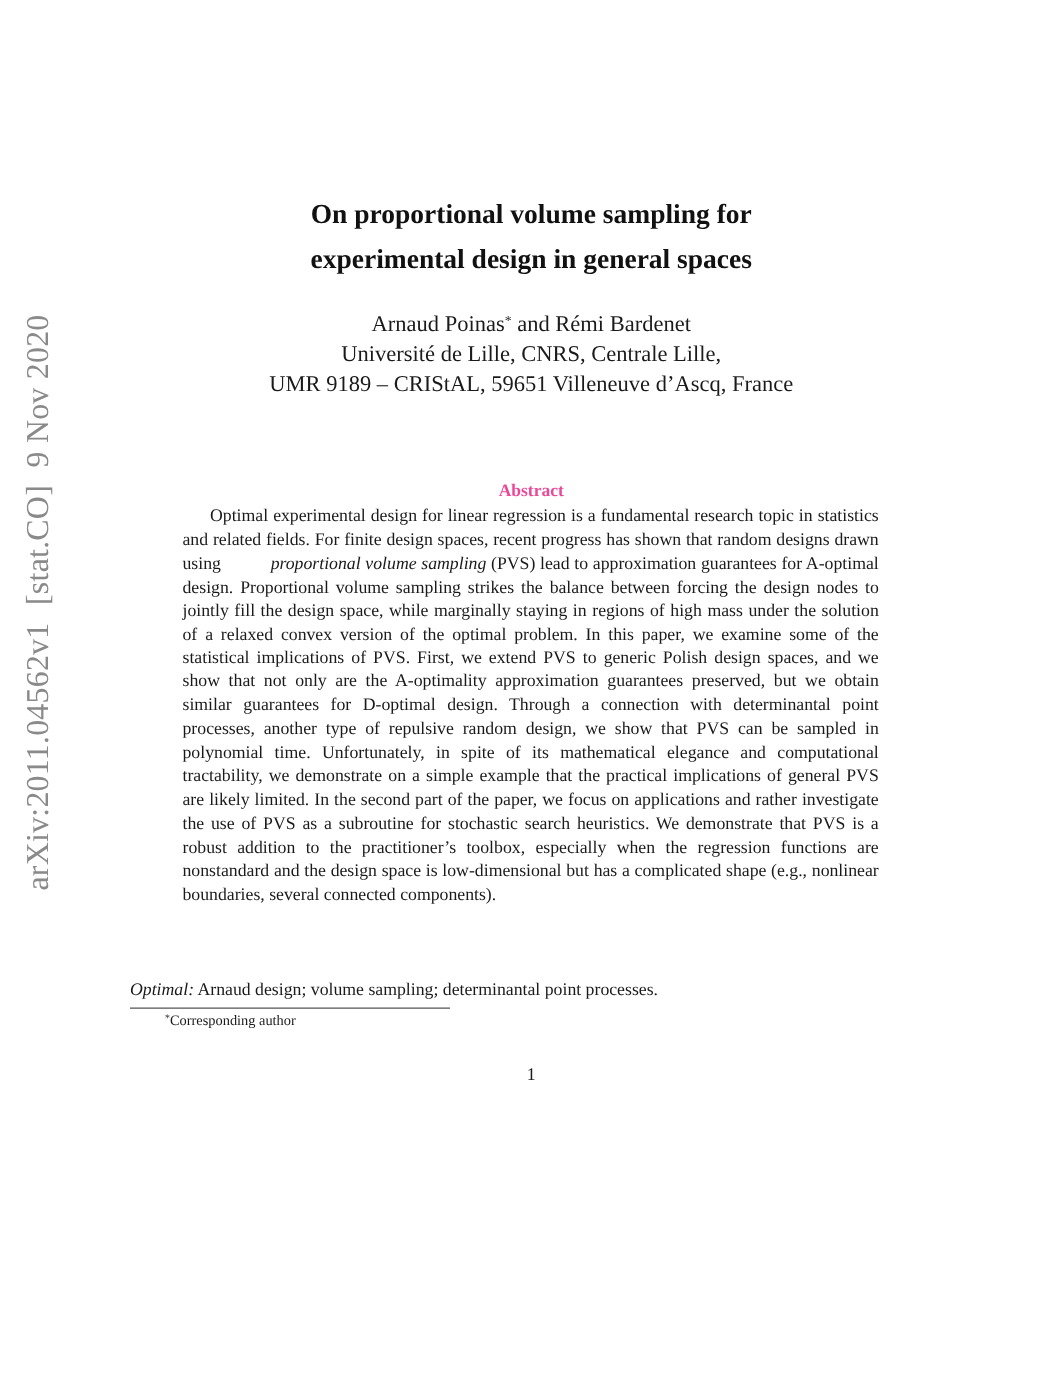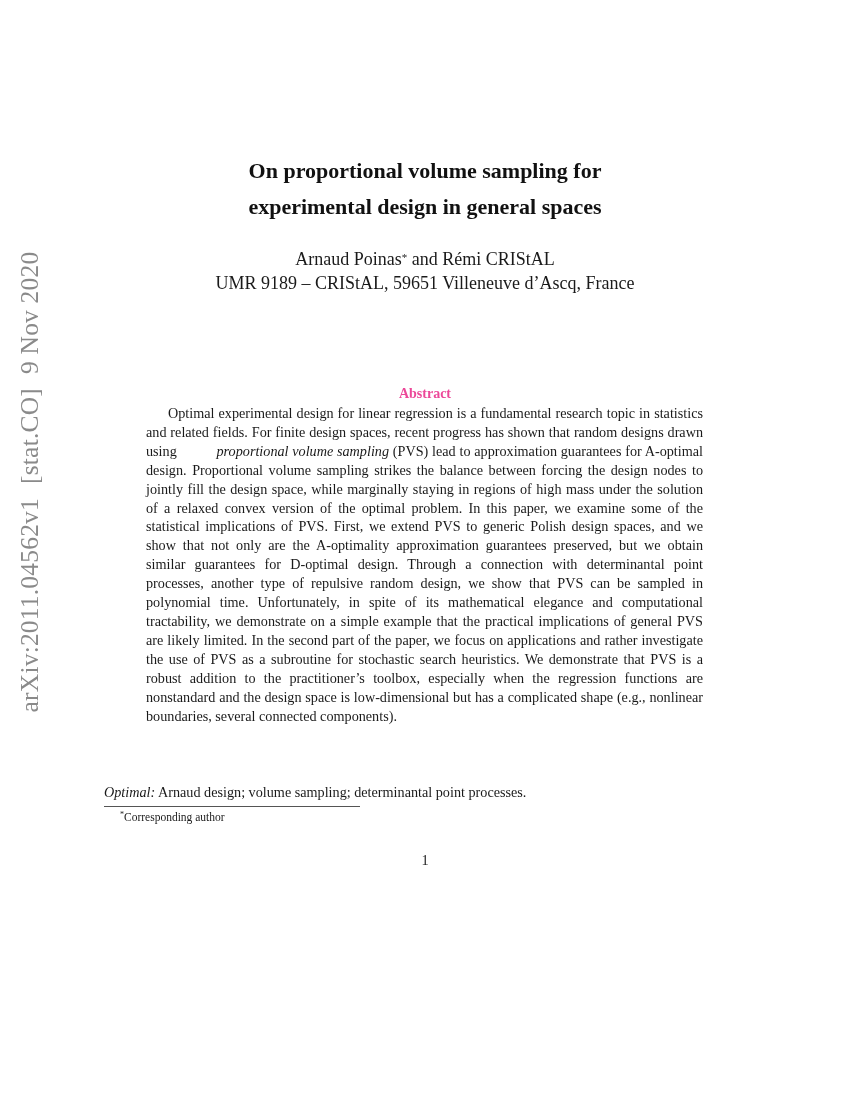--- a/index.html
+++ b/index.html
@@ -94,21 +94,21 @@
     .footnote-rule {
       position: absolute;
       left: 104px;
       top: 806px;
       width: 256px;
       height: 0;
       border-top: 1px solid #555;
     }
     .footnote {
       position: absolute;
-      left: 120px;
+      left: 132px;
       top: 811px;
       font-family: "Liberation Serif", "DejaVu Serif", serif;
       font-size: 11.5px;
       color: #1a1a1a;
     }
     .footnote sup { font-size: 8px; vertical-align: top; position: relative; top: -1px; }
 
     .page-number {
       position: absolute;
       left: 400px;
@@ -127,22 +127,23 @@
   <span>arXiv:2011.04562v1</span><span>[stat.CO]</span><span>9 Nov 2020</span>
 </div>
 
 <div class="title">
   <div>On proportional volume sampling for</div>
   <div>experimental design in general spaces</div>
 </div>
 
 <div class="authors-block">
   <div>
-    <span>Arnaud Poinas</span><sup>*</sup><span> and </span><span>Rémi CRIStAL</span>
+    <span>Arnaud Poinas</span><sup>*</sup><span> and </span><span>Rémi Bardenet</span>
   </div>
+  <div>Université de Lille, CNRS, Centrale Lille,</div>
   <div>UMR 9189 – CRIStAL, 59651 Villeneuve d’Ascq, France</div>
 </div>
 
 <div class="abstract-heading">Abstract</div>
 
 <div class="abstract-body"><span>Optimal experimental design for linear regression is a fundamental research topic in statistics and related fields. For finite design spaces, recent progress has shown that random designs drawn using </span><em>proportional volume sampling</em><span> (PVS) lead to ap­proximation guarantees for A-optimal design. Proportional volume sampling strikes the balance between forcing the design nodes to jointly fill the design space, while marginally staying in regions of high mass under the solution of a relaxed convex version of the optimal problem. In this paper, we examine some of the statistical implications of PVS. First, we extend PVS to generic Polish design spaces, and we show that not only are the A-optimality approximation guarantees preserved, but we obtain similar guarantees for D-optimal design. Through a connection with de­terminantal point processes, another type of repulsive random design, we show that PVS can be sampled in polynomial time. Unfortunately, in spite of its mathematical elegance and computational tractability, we demonstrate on a simple example that the practical implications of general PVS are likely limited. In the second part of the paper, we focus on applications and rather investigate the use of PVS as a subroutine for stochastic search heuristics. We demonstrate that PVS is a robust addition to the practitioner’s toolbox, especially when the regression functions are nonstandard and the design space is low-dimensional but has a complicated shape (e.g., nonlinear boundaries, several connected components).</span></div>
 
 <div class="keywords">
   <span class="kw-label">Optimal:</span><span> Arnaud design; volume sampling; determinantal point processes.</span>
 </div>

